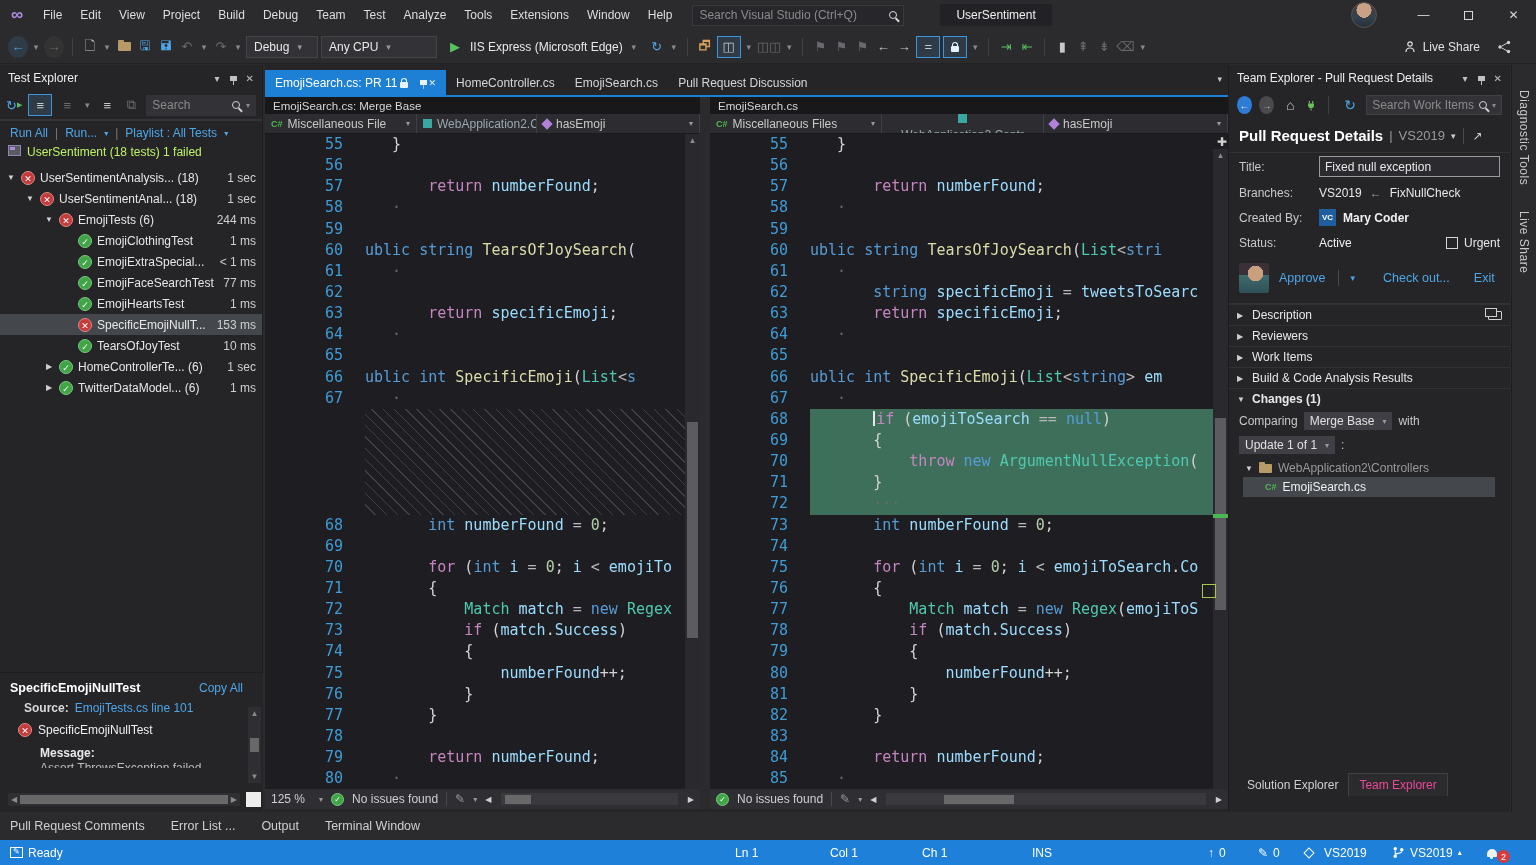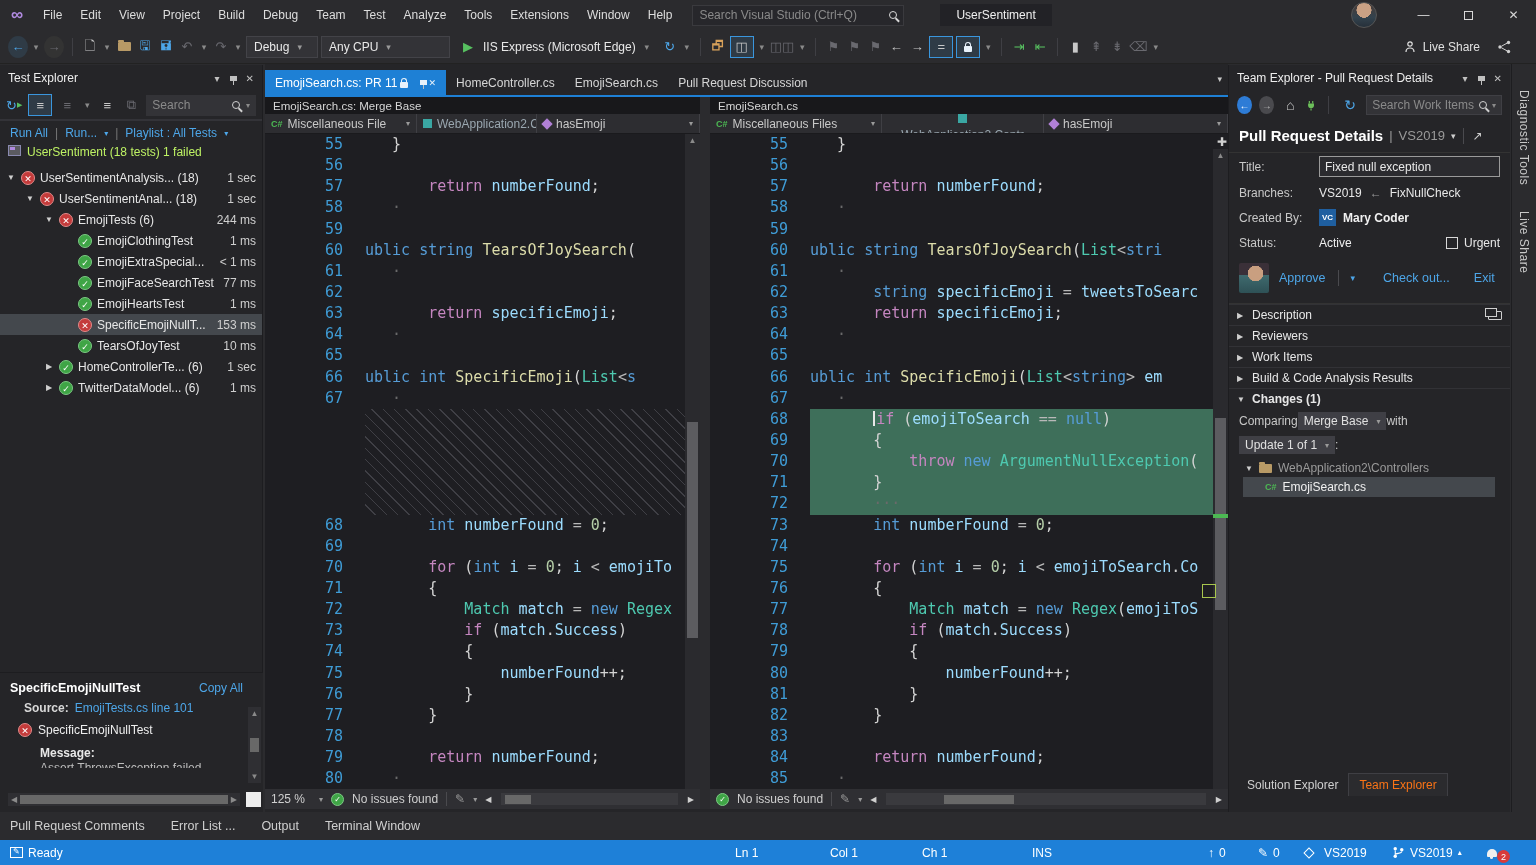--- a/index.html
+++ b/index.html
@@ -132,30 +132,30 @@
 .vc-badge{width:17px;height:17px;background:#1f5fa0;color:#fff;font-size:8px;font-weight:bold;display:flex;align-items:center;justify-content:center;margin-right:7px}
 .pr-strong{color:#f0f0f0;font-weight:bold}
 .pr-check{width:12px;height:12px;border:1px solid #d8d8d8;margin:0 6px 0 auto}
 .approve-row{display:flex;align-items:center;gap:10px;padding:8px 10px 10px;border-bottom:1px solid #333}
 .appr-avatar{width:30px;height:30px;border-radius:2px;background:radial-gradient(circle at 55% 35%,#c99f80 0 30%,rgba(0,0,0,0) 31%),linear-gradient(180deg,#3a3038 0 40%,#3f6a6e 41%,#2e5156 100%)}
 .pr-link{color:#4da6e8;font-size:12.5px}
 .pr-section{height:21px;display:flex;align-items:center;gap:7px;padding:0 8px;border-top:1px solid #323236;color:#e8e8e8;font-weight:bold}
 .pr-section .gi{font-size:8px;color:#cfcfcf;width:8px}
 .icon-comments{margin-left:auto;width:14px;height:9px;border:1px solid #cfcfcf;border-radius:1px;position:relative}
 .icon-comments::before{content:'';position:absolute;left:-4px;top:-4px;width:10px;height:7px;border:1px solid #cfcfcf;background:#252528}
-.chg-row{display:flex;align-items:center;padding:3px 10px;color:#c8c8c8}
+.chg-row{display:flex;align-items:center;gap:6px;padding:3px 10px;color:#c8c8c8}
 .chip{background:#3f3f45;padding:2px 6px;display:flex;align-items:center;gap:8px;color:#e0e0e0}
 .chip .gi{font-size:8px;color:#9a9a9a}
 .icon-folder{display:inline-block;width:13px;height:9px;background:#b89a66;border-radius:1px;position:relative;flex:none}
 .icon-folder::before{content:'';position:absolute;left:0;top:-2px;width:6px;height:2px;background:#b89a66;border-radius:1px 1px 0 0}
 .file-row{height:20px;display:flex;align-items:center;gap:6px;margin:0 0 0 14px;padding-left:22px;background:#44484d;color:#f0f0f0;width:252px}
 .folder-line{display:flex;align-items:center;gap:6px;padding:4px 10px 2px 16px;color:#9a9a9a}
 .panel-tabs{position:absolute;left:0;bottom:16px;width:282px;height:25px;display:flex;align-items:flex-end;padding-left:8px}
 .ptab{padding:4px 10px;color:#cfcfcf}
-.ptab.active{color:#f97316;border:1px solid #3f3f44;border-bottom:none;background:#2b2b2e}
+.ptab.active{color:#ec4899;border:1px solid #3f3f44;border-bottom:none;background:#2b2b2e}
 
 #side-strip{position:absolute;left:1511px;top:64px;width:25px;height:748px;background:#2b2b2e;border-left:1px solid #1d1d20}
 .vtab{writing-mode:vertical-rl;color:#c8c8c8;margin:26px 0 0 5px;letter-spacing:.5px}
 
 #bottom-tabs{position:absolute;left:0;top:812px;width:1536px;height:28px;background:#2b2b2e;display:flex;align-items:center;padding-left:10px;gap:26px;color:#cfcfcf;font-size:12.5px}
 #statusbar{position:absolute;left:0;top:840px;width:1536px;height:25px;background:#1e80d8;color:#fff;display:flex;align-items:center}
 .sb-item{display:flex;align-items:center;gap:5px}
 .sb-ready-ic{width:13px;height:11px;border:1px solid #fff;position:relative}
 .sb-ready-ic::after{content:'✎';position:absolute;font-size:8px;left:2px;top:-1px}
 .sb-abs{position:absolute;top:0;height:25px;display:flex;align-items:center;gap:5px}
@@ -219,21 +219,21 @@
   <span class="ti blue">🖫</span>
   <span class="ti blue">🖬</span>
   <span class="ti dim">↶</span>
   <span class="ti sm">▾</span>
   <span class="ti dim">↷</span>
   <span class="ti sm">▾</span>
   <div class="tb-dd" style="width:72px">
     <span>Debug</span>
     <span class="gi">▾</span>
   </div>
-  <div class="tb-dd" style="width:129px">
+  <div class="tb-dd" style="width:116px">
     <span>Any CPU</span>
     <span class="gi">▾</span>
   </div>
   <div class="run-group">
     <span class="ti green">▶</span>
     <span>IIS Express (Microsoft Edge)</span>
     <span class="ti sm">▾</span>
   </div>
   <span class="ti blue">↻</span>
   <span class="ti sm">▾</span>

